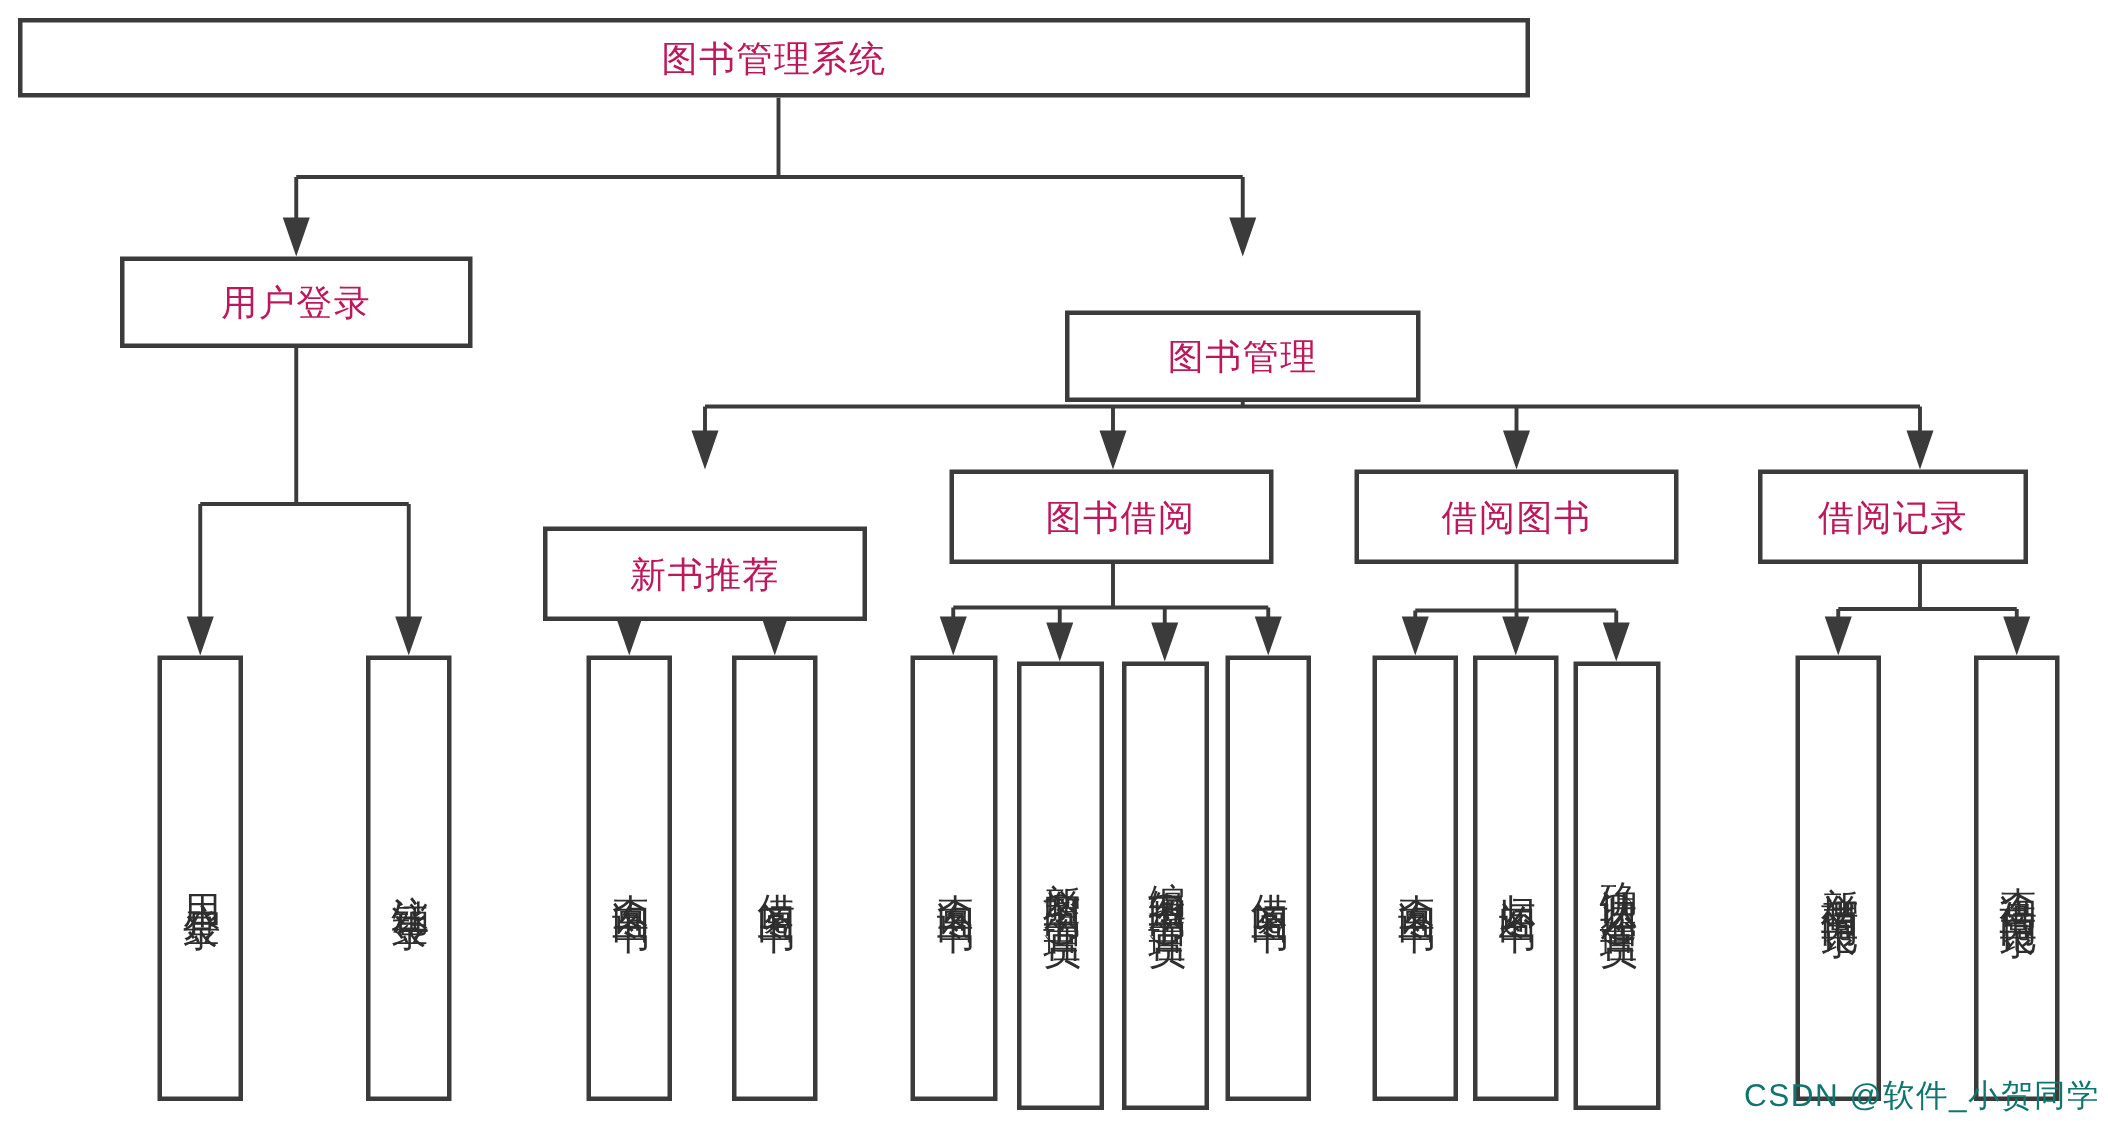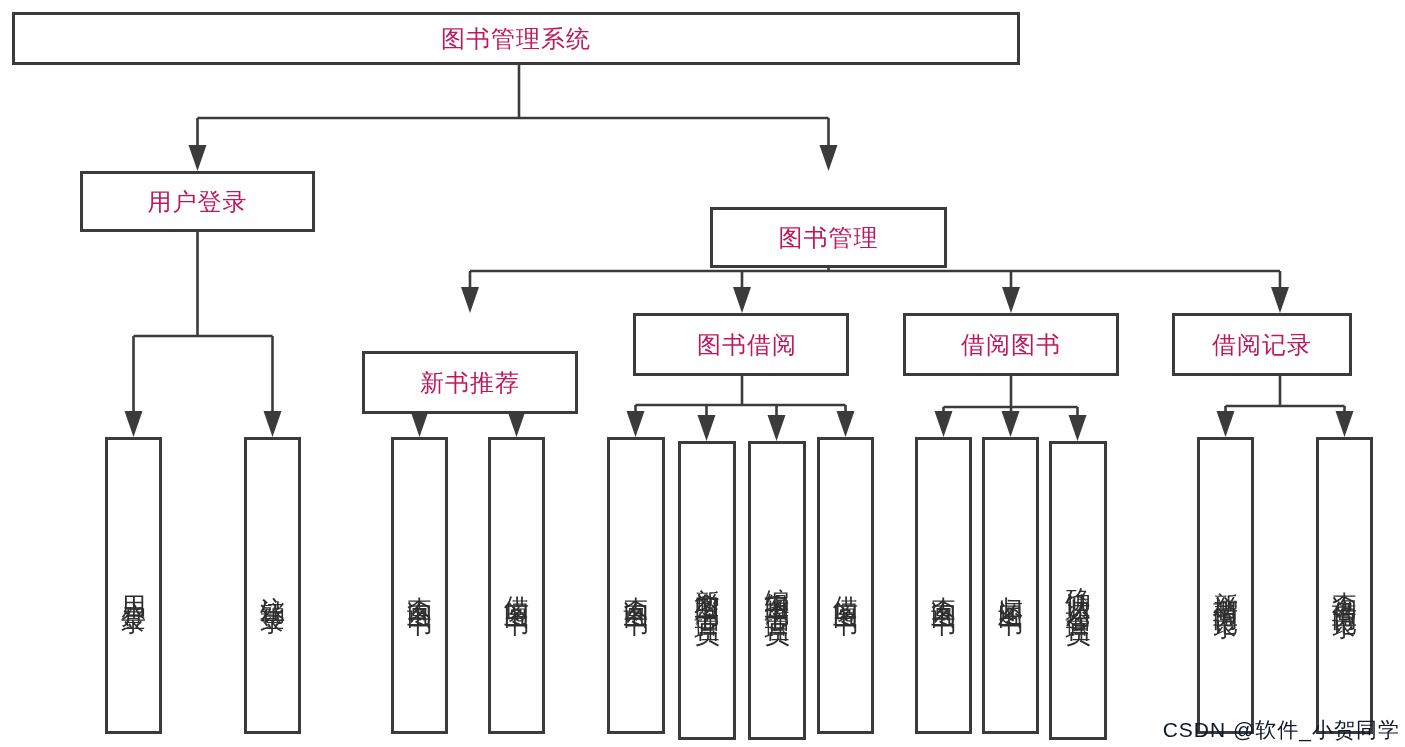--- a/index.html
+++ b/index.html
@@ -20,21 +20,21 @@
     position:absolute; box-sizing:border-box; background:#ffffff;
     border:3px solid #3b3b3b; color:#2e2e2e; z-index:2;
     display:flex; align-items:center; justify-content:center;
   }
   .leaf .vtext {
     writing-mode:vertical-rl; text-orientation:mixed;
     font-size:25px; letter-spacing:5px; line-height:1;
   }
   .watermark {
     position:absolute; right:5px; bottom:3px; z-index:3;
-    font-size:21px; color:#0f172a; letter-spacing:1px; white-space:nowrap;
+    font-size:21px; color:#0f766e; letter-spacing:1px; white-space:nowrap;
   }
 </style>
 </head>
 <body>
 
 <div class="canvas">
 
   <svg class="connectors" width="1405" height="747">
     <g stroke="#3b3b3b" stroke-width="2.6" fill="none">
       <path d="M519 65 V118 M197.5 118 H828.5 M197.5 118 V150 M828.5 118 V150"></path>

